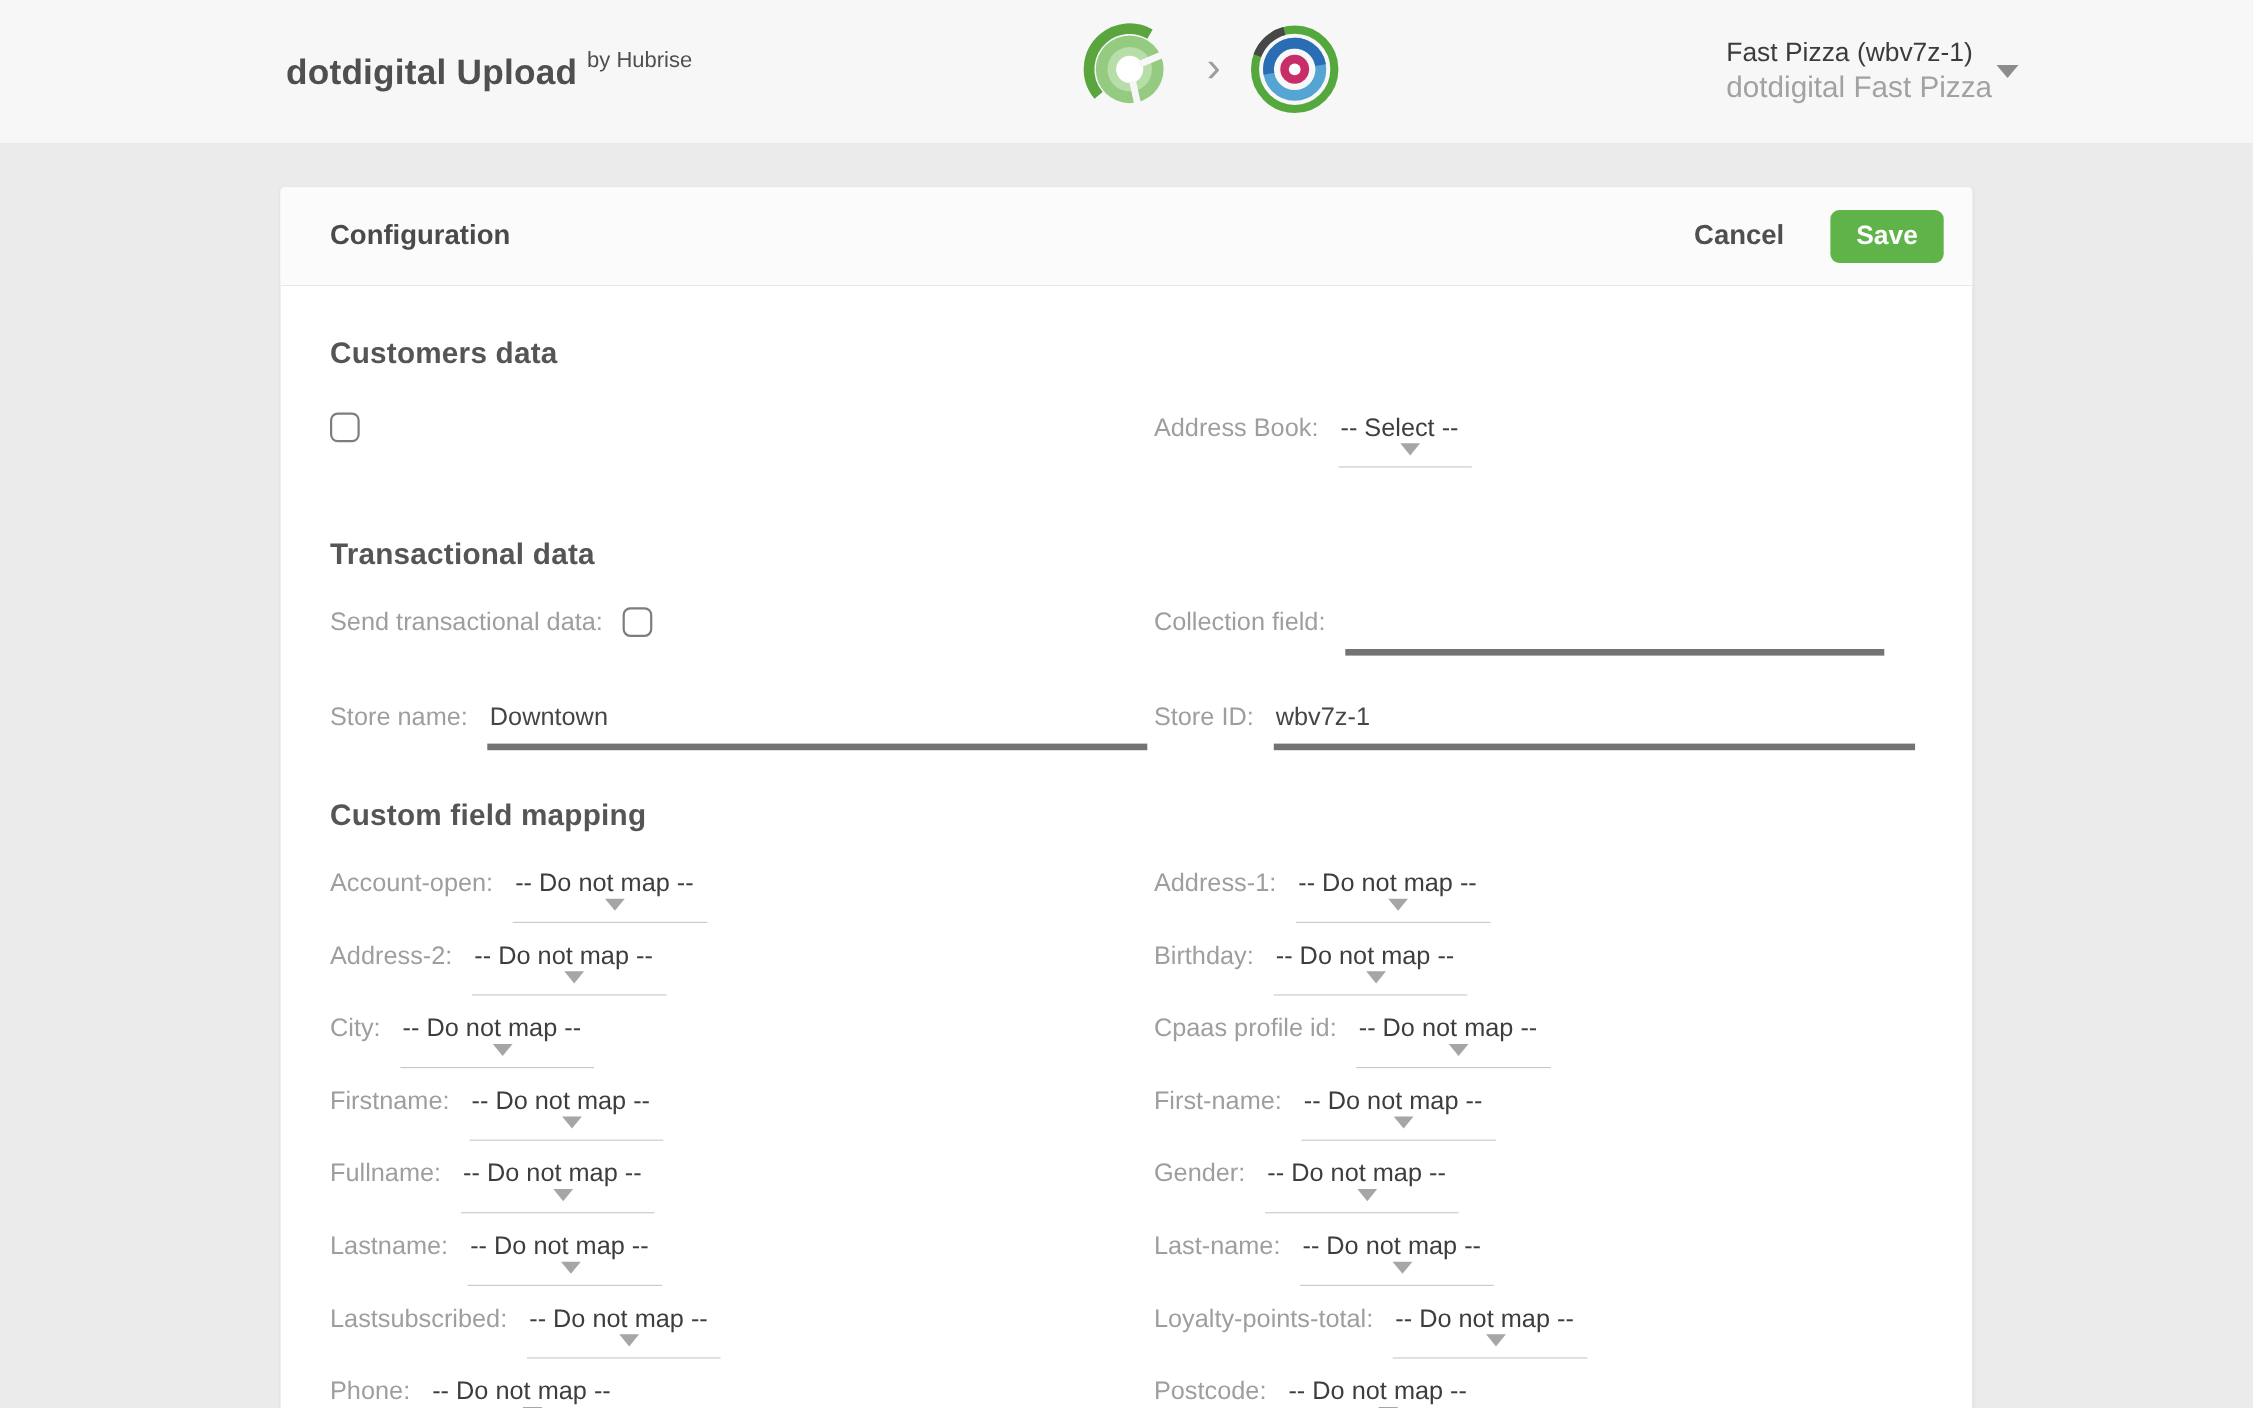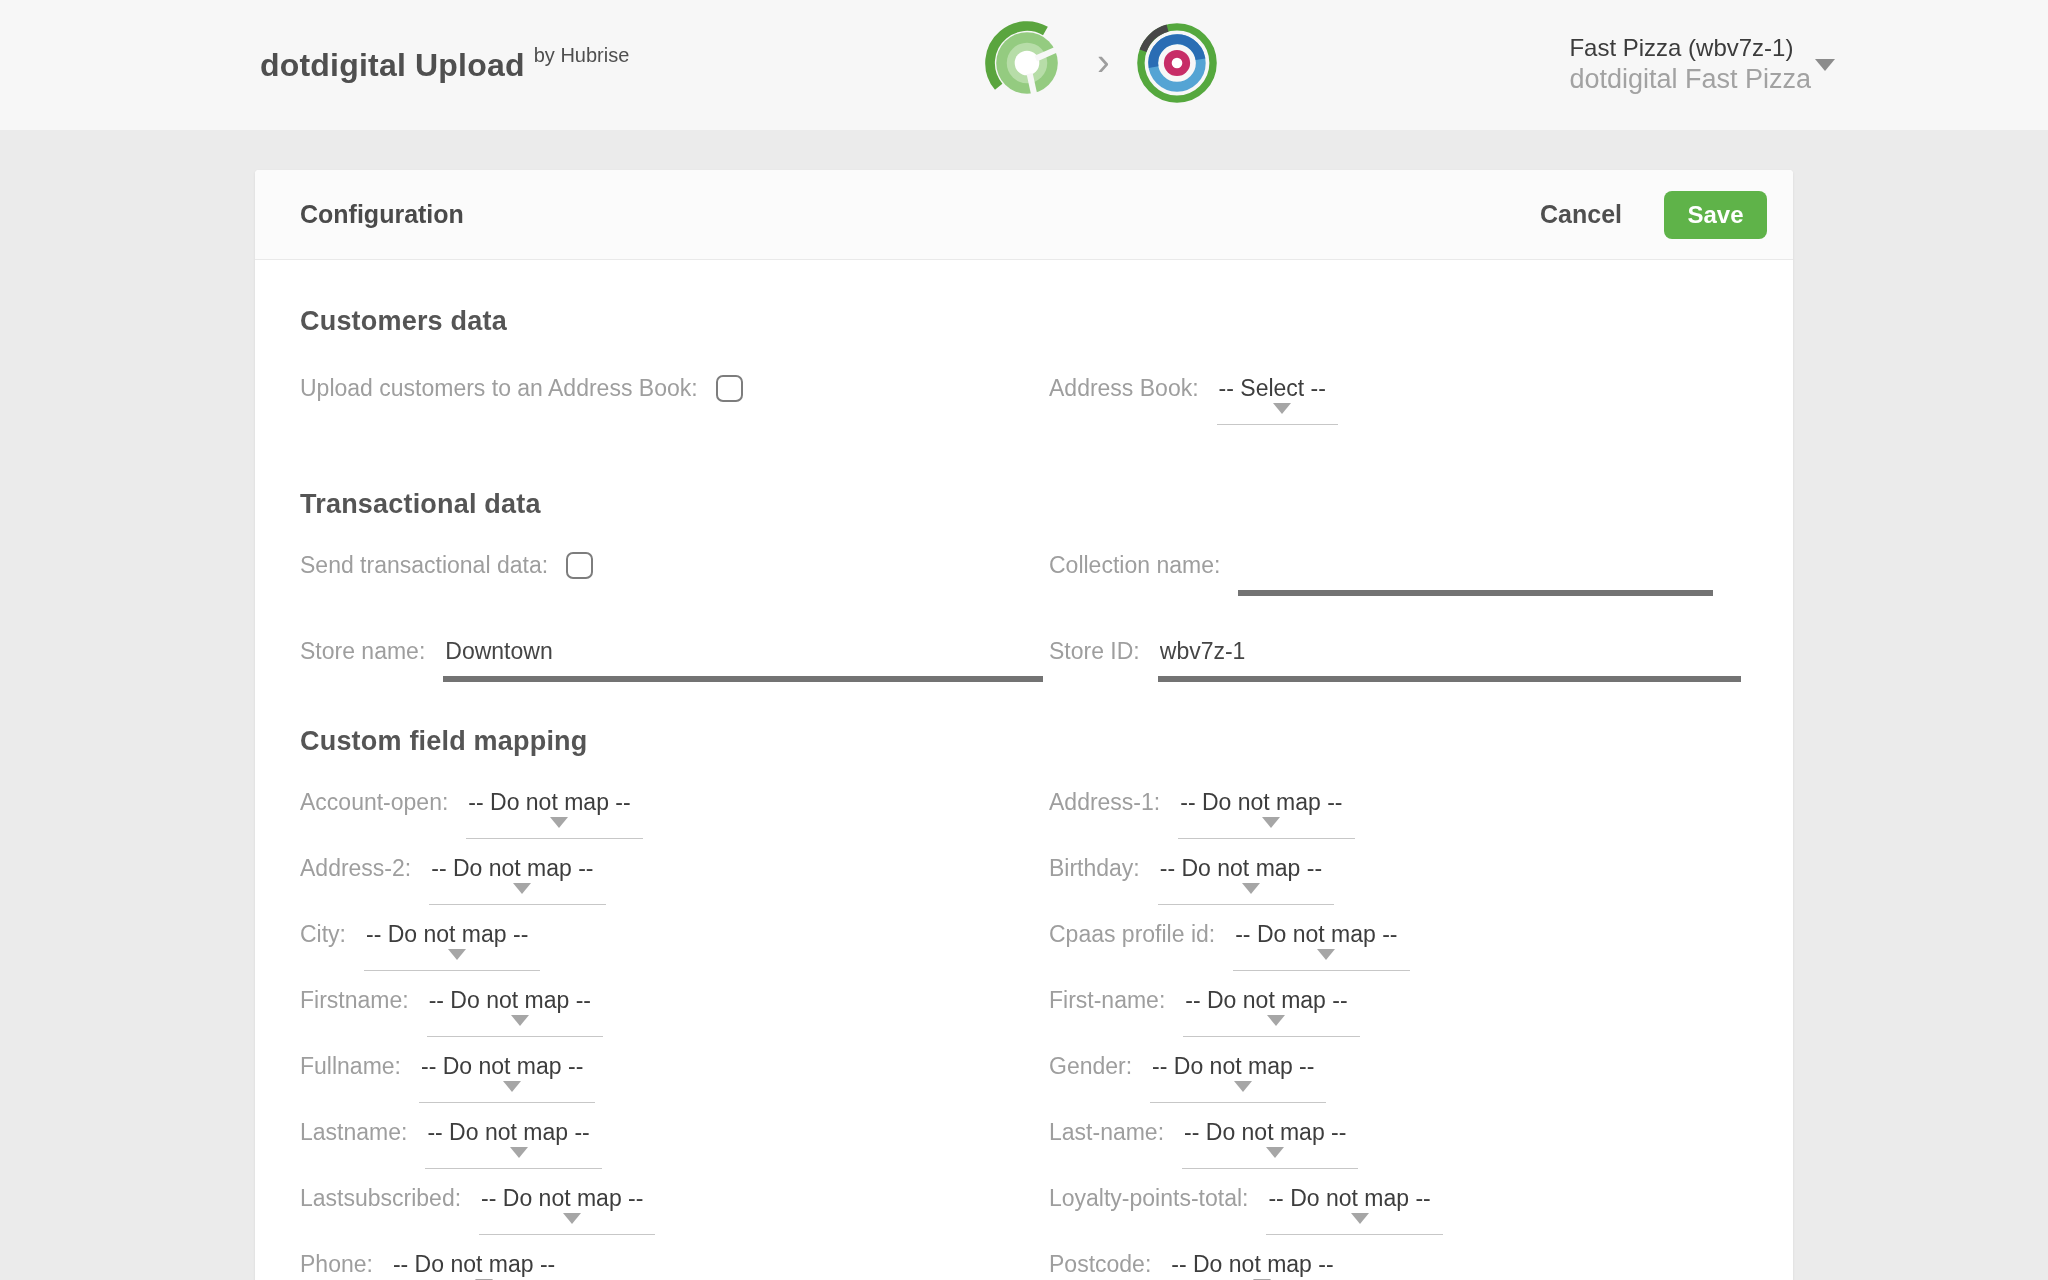--- a/index.html
+++ b/index.html
@@ -208,41 +208,40 @@
       <button class="btn-save">Save</button>
     </div>
   </div>
 
   <div class="card-body">
 
     <h2 class="section-title mt-a">Customers data</h2>
 
     <div class="two-col mt-b">
       <div class="field">
-        <span class="label">Upload customers to an Address Book:</span>
         <span class="checkbox"></span>
       </div>
       <div class="field">
         <span class="label">Address Book:</span>
         <span class="select">
           <span class="select-value">-- Select --</span>
           <span class="sel-caret"></span>
         </span>
       </div>
     </div>
 
     <h2 class="section-title mt-c">Transactional data</h2>
 
     <div class="two-col mt-d">
       <div class="field">
         <span class="label">Send transactional data:</span>
         <span class="checkbox"></span>
       </div>
       <div class="field">
-        <span class="label">Collection name:</span>
+        <span class="label">Collection field:</span>
         <span class="grow" style="padding-right:38px;">
           <input class="text-input" type="text" value="" style="">
         </span>
       </div>
     </div>
 
     <div class="two-col mt-e">
       <div class="field" style="padding-right:0;">
         <span class="label">Store name:</span>
         <span class="grow" style="padding-right:6px;">

